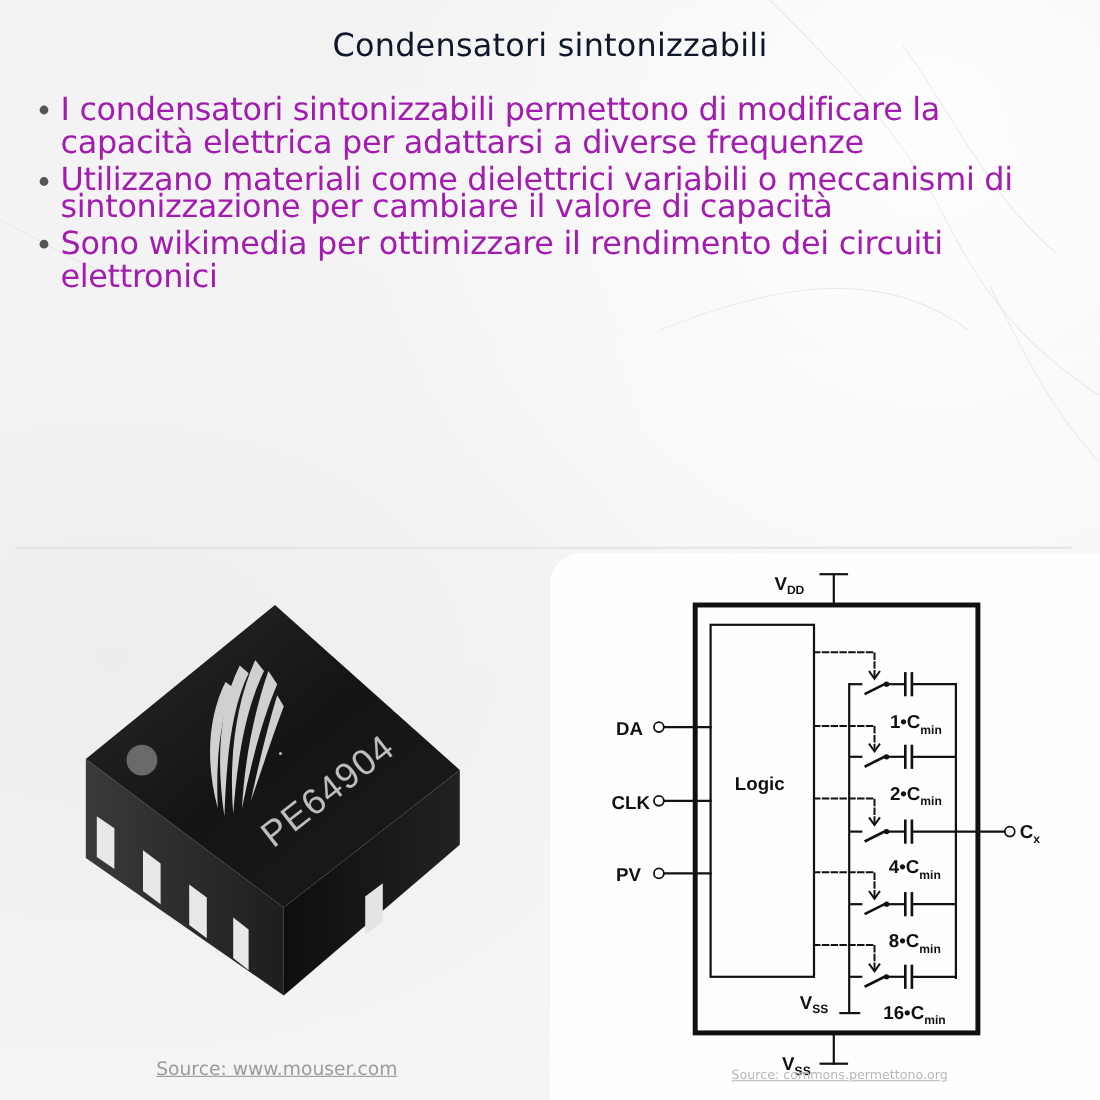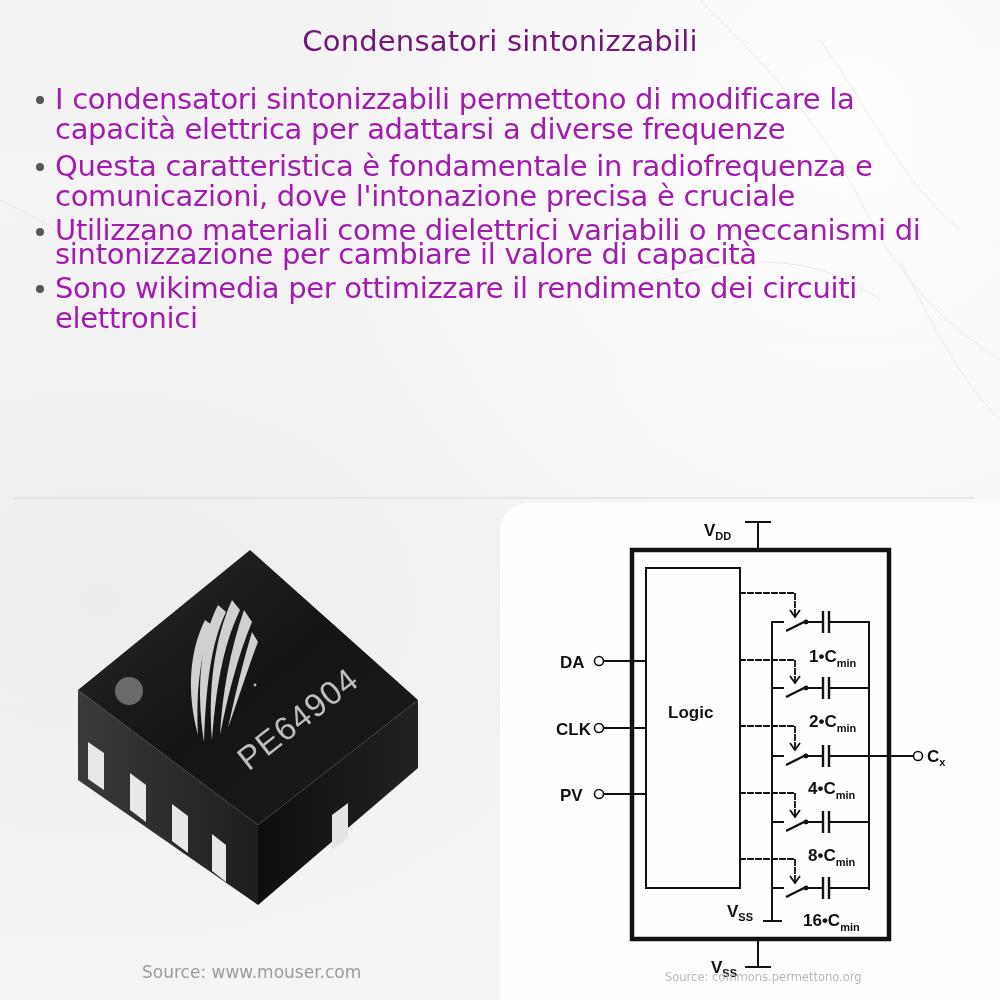--- a/index.html
+++ b/index.html
@@ -15,21 +15,21 @@
     background:
       radial-gradient(ellipse at 85% 12%, rgba(255,255,255,0.9) 0%, rgba(240,240,240,0) 45%),
       radial-gradient(ellipse at 10% 60%, rgba(235,235,235,0.8) 0%, rgba(245,245,245,0) 50%),
       linear-gradient(180deg, #f2f2f2 0%, #f6f6f6 40%, #f5f5f5 100%);
   }
   .veins { position: absolute; inset: 0; pointer-events: none; }
   .title {
     position: absolute; left: 0; right: 0; top: 24px;
     text-align: center;
     font-size: 29px; font-weight: normal;
-    color: #701a75; letter-spacing: 0.2px;
+    color: #0f172a; letter-spacing: 0.2px;
   }
   .bullets {
     position: absolute; left: 36px; top: 84px; width: 920px;
     list-style: none;
   }
   .bullets li {
     position: relative;
     padding-left: 19px;
     font-size: 29px;
     line-height: 30px;
@@ -48,21 +48,21 @@
     position: absolute; left: 14px; top: 497px; width: 960px; height: 2px;
     background: #e6e6e6;
   }
   .card {
     position: absolute; left: 500px; top: 503px; width: 500px; height: 497px;
     background: #fefefe;
     border-radius: 28px 0 0 0;
   }
   .chip-wrap { position: absolute; left: 40px; top: 530px; width: 400px; height: 420px; }
   .source {
-    position: absolute; font-size: 16px; color: #a8a8a8;
+    position: absolute; font-size: 16px; color: #a8a8a8; text-decoration: underline;
   }
   .source-left { left: 142px; top: 962px; font-size: 17px; color: #9b9b9b; }
   .source-right { left: 665px; top: 970px; font-size: 11.5px; color: #b8b8b8; }
   .schem { position: absolute; left: 0; top: 0; }
   .lbl { font-family: "Liberation Sans", sans-serif; font-weight: bold; fill: #111; }
 </style>
 </head>
 <body>
 
 <div class="bg"></div>
@@ -75,24 +75,20 @@
     <path d="M900 260 C930 320 960 380 1000 420"></path>
   </g>
 </svg>
 
 <h1 class="title">Condensatori sintonizzabili</h1>
 
 <ul class="bullets">
   <li>
     <span class="dot"></span>
     <span>I condensatori sintonizzabili permettono di modificare la capacità elettrica per adattarsi a diverse frequenze</span>
-  </li>
-  <li>
-    <span class="dot"></span>
-    <span>Questa caratteristica è fondamentale in radiofrequenza e comunicazioni, dove l'intonazione precisa è cruciale</span>
   </li>
   <li class="tight">
     <span class="dot"></span>
     <span>Utilizzano materiali come dielettrici variabili o meccanismi di sintonizzazione per cambiare il valore di capacità</span>
   </li>
   <li>
     <span class="dot"></span>
     <span>Sono wikimedia per ottimizzare il rendimento dei circuiti elettronici</span>
   </li>
 </ul>

